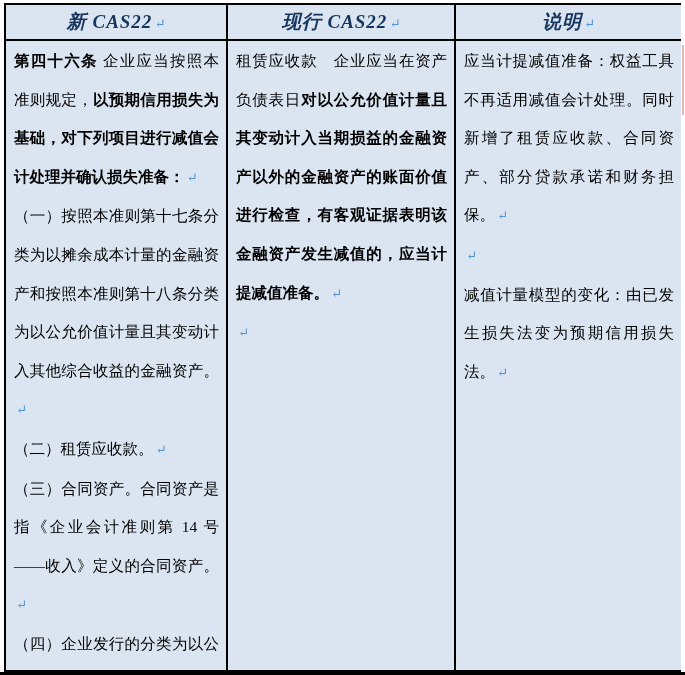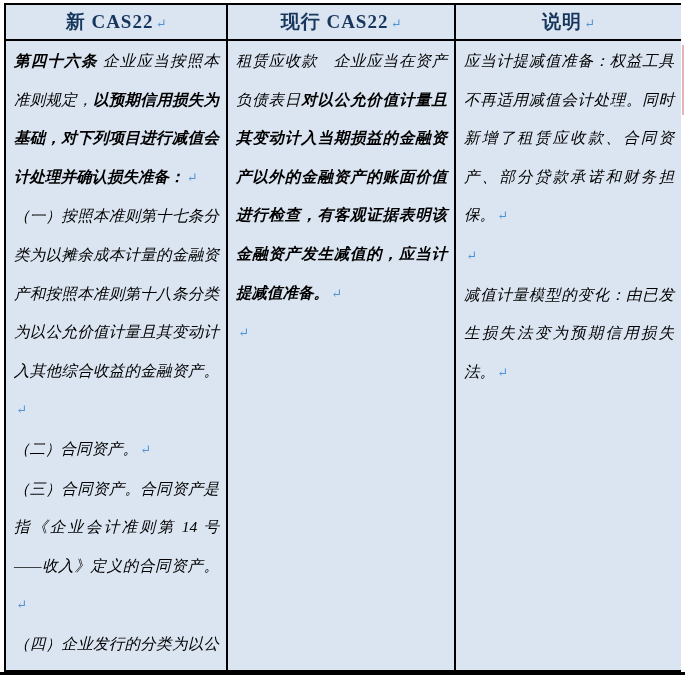--- a/index.html
+++ b/index.html
@@ -23,22 +23,23 @@
     padding:0;
   }
   th.hd{
     height:34px;
     font-size:19px;
     font-weight:bold;
     color:var(--hd,#17365d);
     text-align:center;
     vertical-align:middle;
     letter-spacing:1px;
+    font-style:italic;
   }
-  td.bodycell{vertical-align:top;font-style:italic;}
+  td.bodycell{vertical-align:top;}
   .cell-body{
     height:628px;
     overflow:hidden;
     padding:1px 7px 0 8px;
   }
   .cell-body p{
     margin:0;
     font-size:15.5px;
     line-height:38.6px;
     color:var(--txt,#000000);
@@ -82,21 +83,21 @@
         <th class="hd"><span>现行 CAS22</span><span class="mark">↵</span></th>
         <th class="hd"><span>说明</span><span class="mark">↵</span></th>
       </tr>
     </thead>
     <tbody>
       <tr>
         <td class="bodycell">
             <div class="cell-body">
               <p><span class="b">第四十六条</span><span> 企业应当按照本准则规定，</span><span class="b">以预期信用损失为基础，对下列项目进行减值会计处理并确认损失准备：</span><span class="mark">↵</span></p>
               <p><span>（一）按照本准则第十七条分类为以摊余成本计量的金融资产和按照本准则第十八条分类为以公允价值计量且其变动计入其他综合收益的金融资产。</span><span class="mark">↵</span></p>
-              <p><span>（二）合同资产。</span><span class="mark">↵</span></p>
+              <p><span>（二）租赁应收款。</span><span class="mark">↵</span></p>
               <p><span>（三）合同资产。合同资产是指《企业会计准则第 14 号——收入》定义的合同资产。</span><span class="mark">↵</span></p>
               <p><span>（四）企业发行的分类为以公允价值计量且其变动计入当期损益的金融负债以外的贷款承诺</span></p>
             </div>
           </td>
         <td class="bodycell">
             <div class="cell-body">
               <p><span>租赁应收款　企业应当在资产负债表日</span><span class="b">对以公允价值计量且其变动计入当期损益的金融资产以外的金融资产的账面价值进行检查，有客观证据表明该金融资产发生减值的，应当计提减值准备。</span><span class="mark">↵</span></p>
               <p><span class="mark">↵</span></p>
             </div>
           </td>

